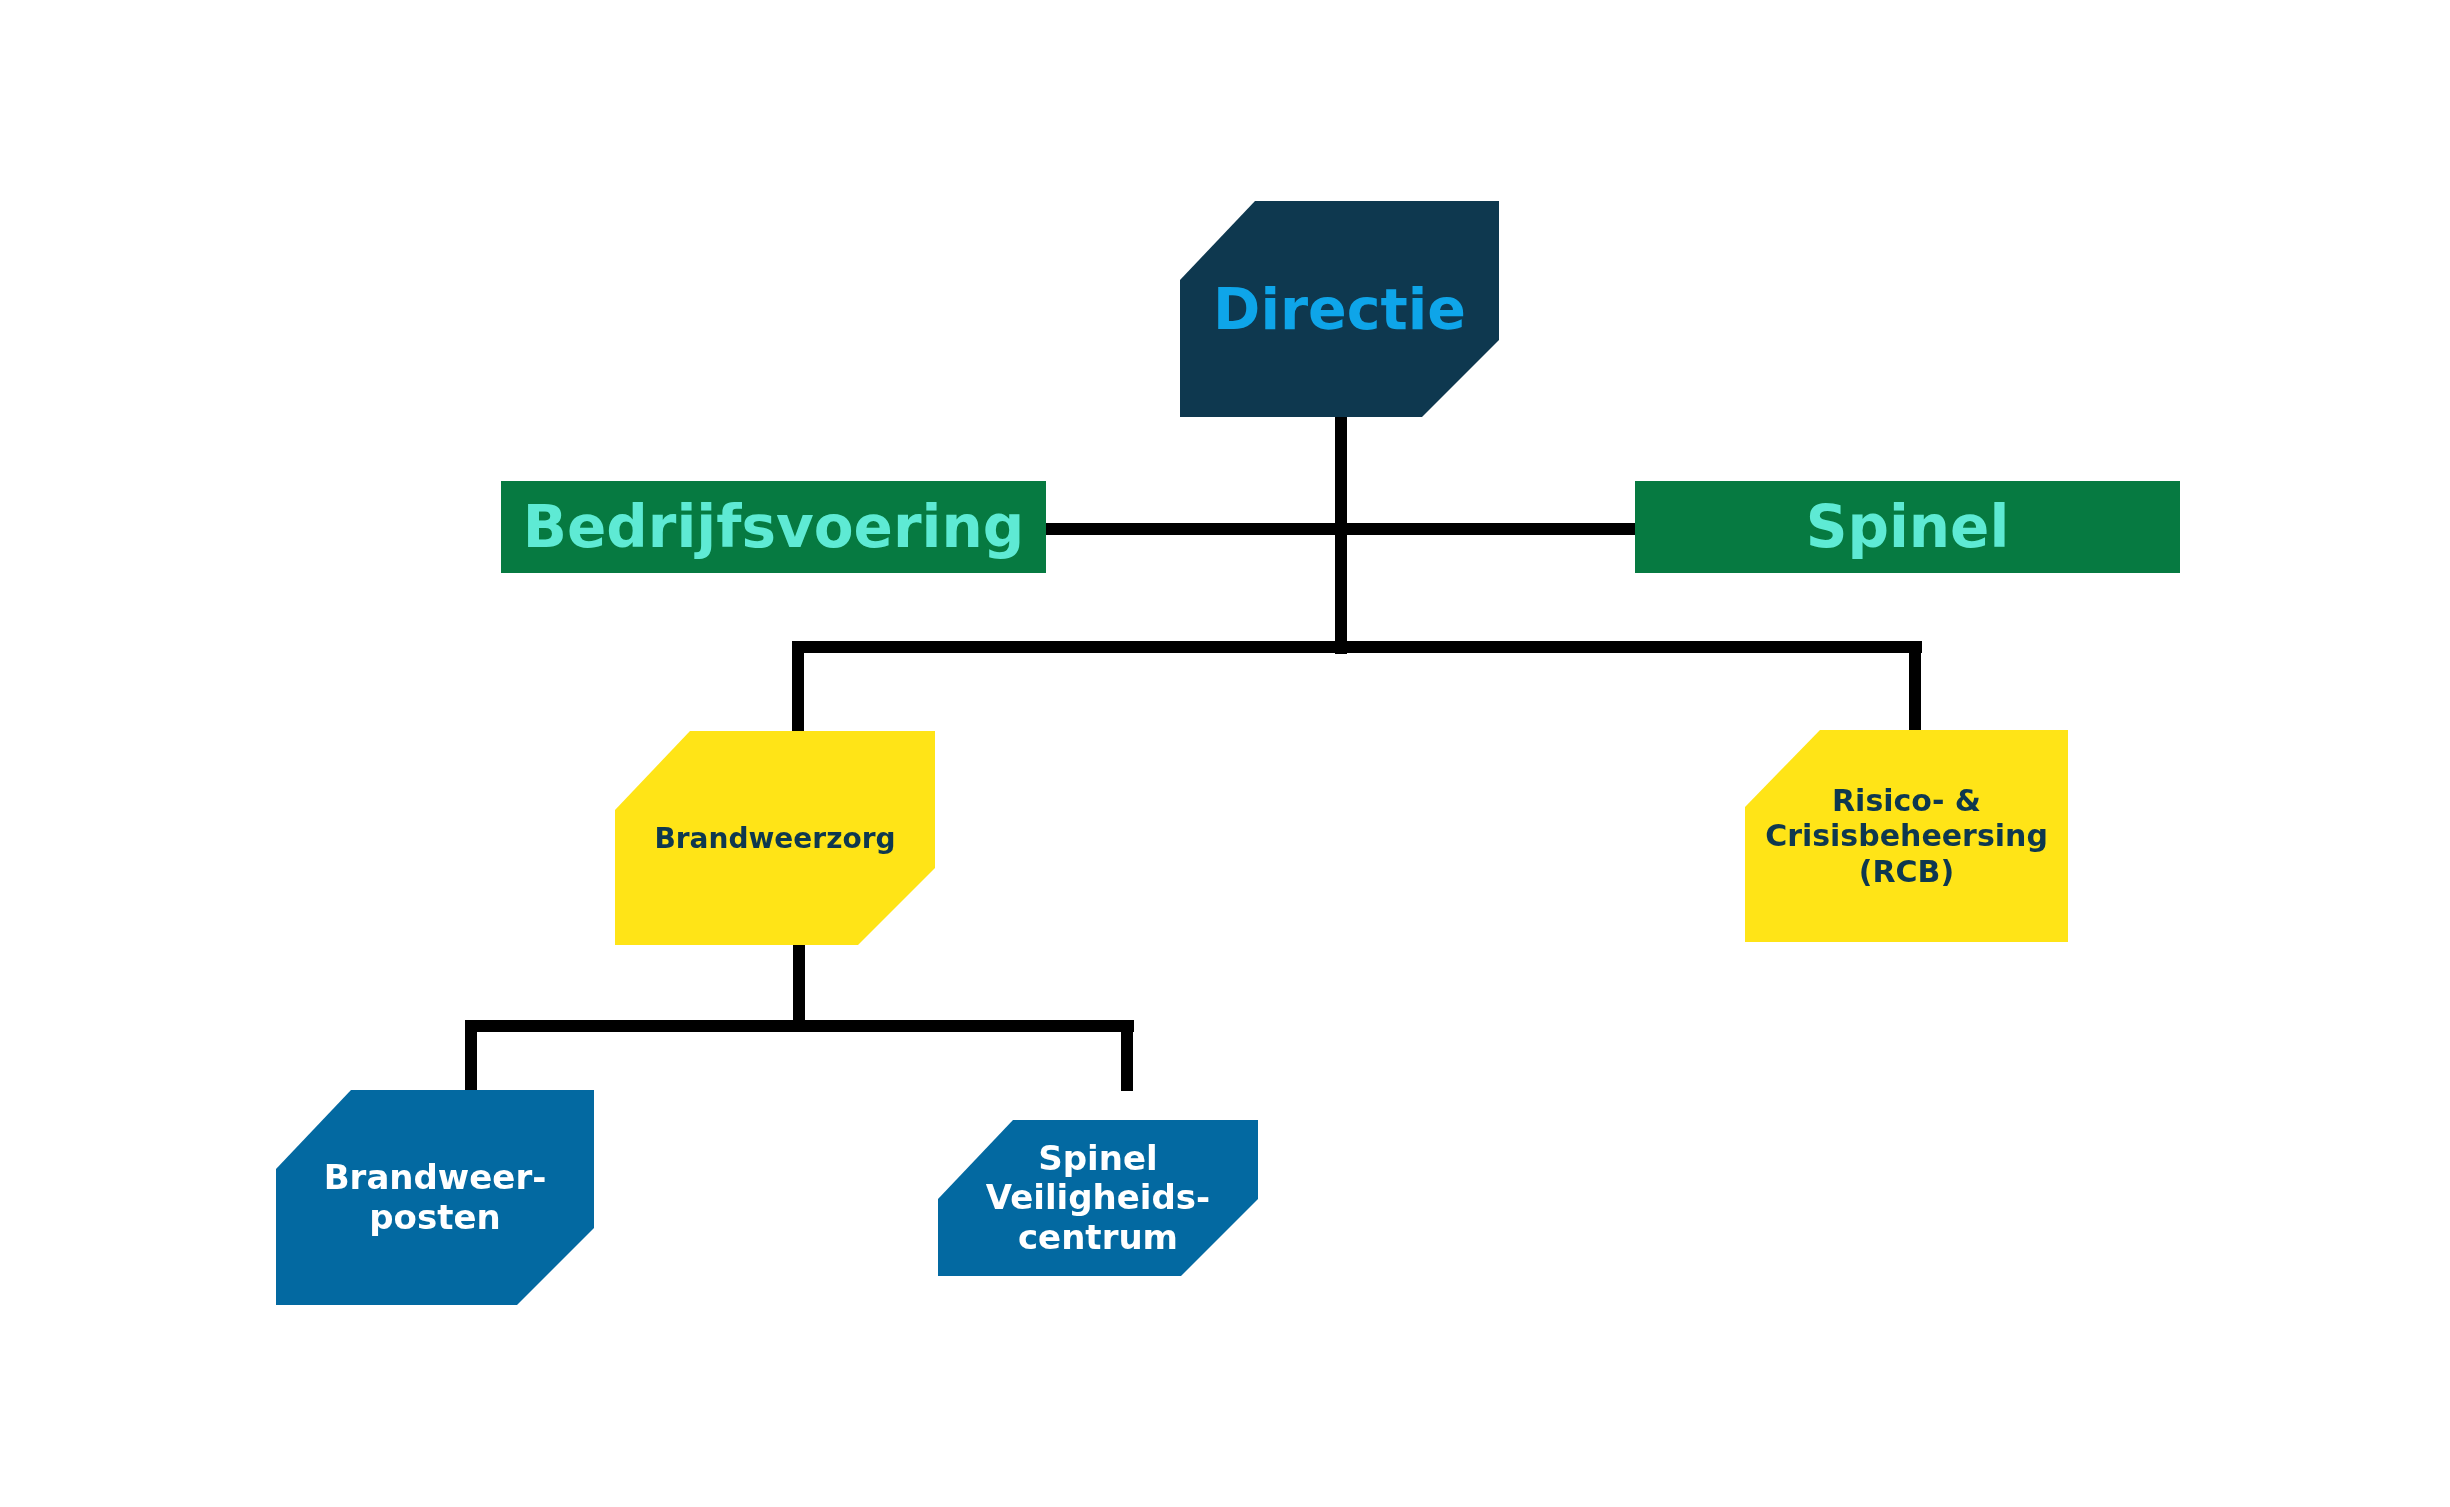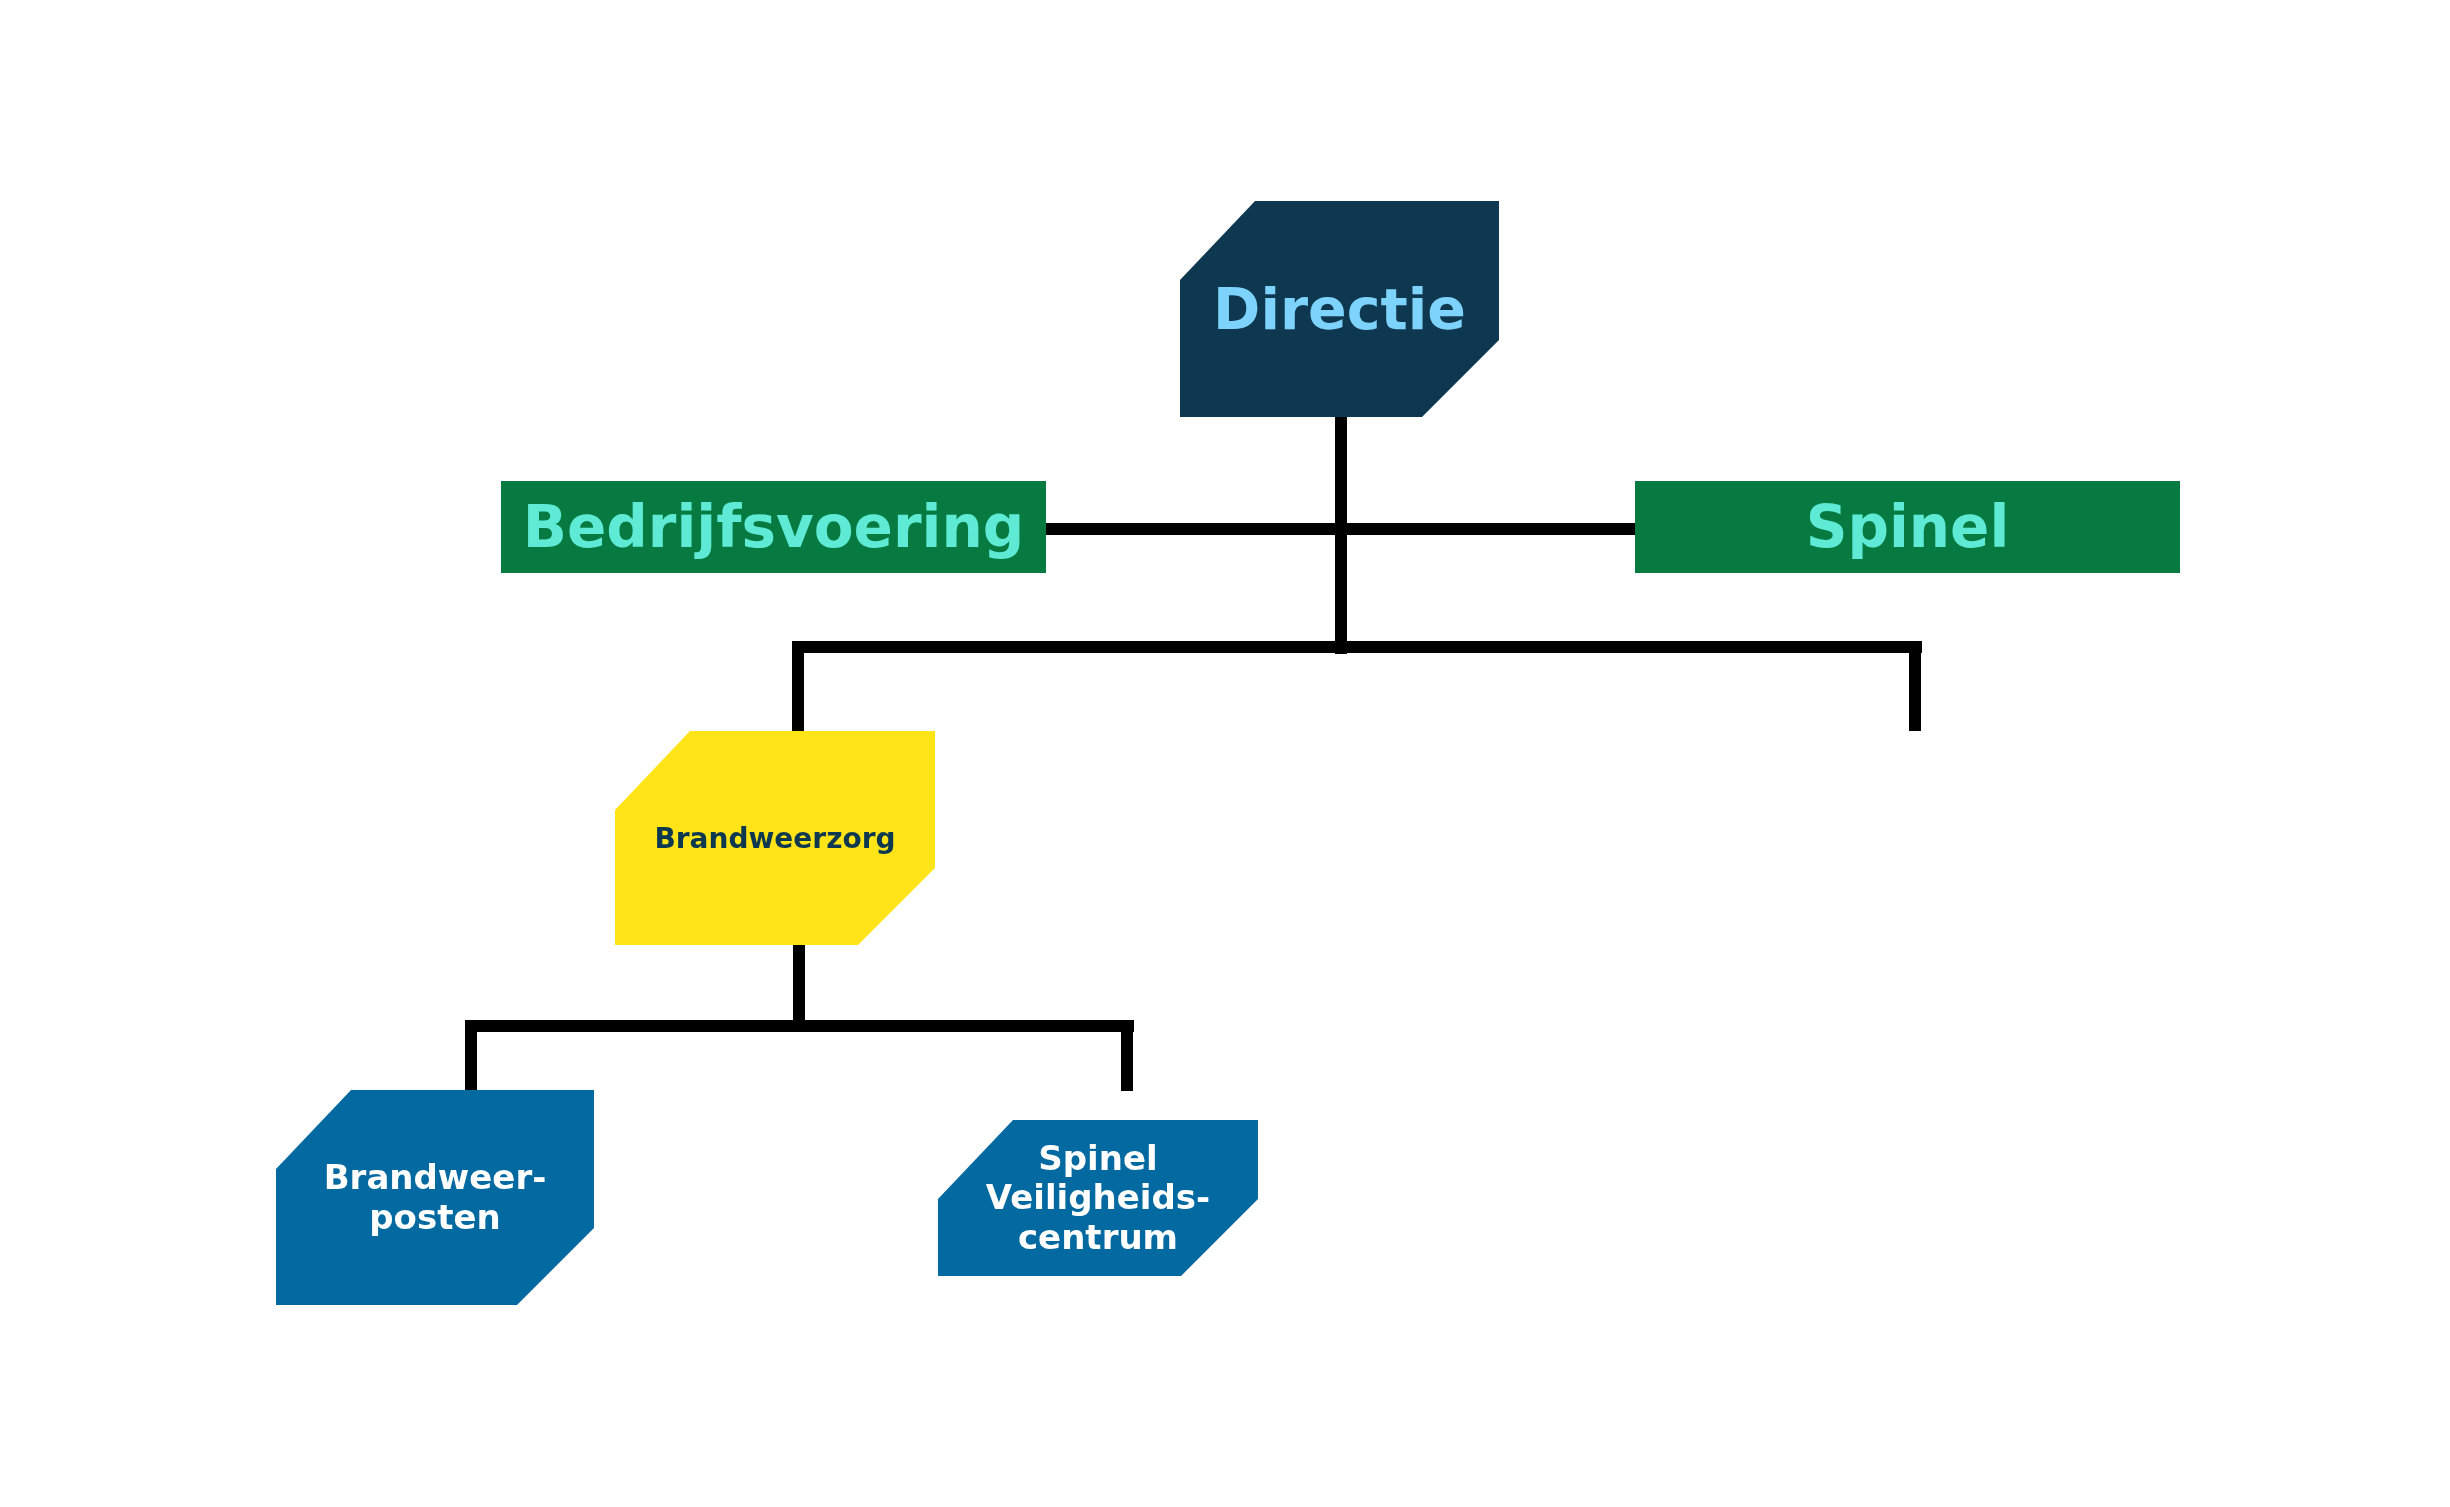--- a/index.html
+++ b/index.html
@@ -26,21 +26,21 @@
     white-space: pre-line;
   }
   
   .cut-both {
     clip-path: polygon(75px 0, 100% 0, 100% calc(100% - 77px), calc(100% - 77px) 100%, 0 100%, 0 79px);
   }
   
   .cut-tl {
     clip-path: polygon(75px 0, 100% 0, 100% 100%, 0 100%, 0 77px);
   }
-  .navy-box  { background: #0e384f; color: #7dd3fc; }
+  .navy-box  { background: #0e384f; color: #0ea5e9; }
   .green-box { background: #067a41; color: #5eead4; }
   .yellow-box{ background: #ffe417; color: #0e384f; }
   .red-box   { background: #0369a1; color: #ffffff; }
 
   #node-directie {
     left: 1180px; top: 201px; width: 319px; height: 216px;
     font-size: 57px;
   }
   #node-bedrijfsvoering {
     left: 501px; top: 481px; width: 545px; height: 92px;
@@ -115,20 +115,25 @@
   </div>
 
   <div class="node green-box" id="node-control">
     <span>Spinel</span>
   </div>
 
   <div class="node yellow-box cut-both" id="node-brandweerzorg">
     <span>Brandweerzorg</span>
   </div>
 
+  <div class="node yellow-box cut-tl" id="node-rcb">
+    <span>Risico- &amp;
+Crisisbeheersing
+(RCB)</span>
+  </div>
 
   <div class="node red-box cut-both" id="node-brandweerposten">
     <span>Brandweer-
 posten</span>
   </div>
 
   <div class="node red-box cut-both" id="node-spinel">
     <span>Spinel
 Veiligheids-
 centrum</span>

